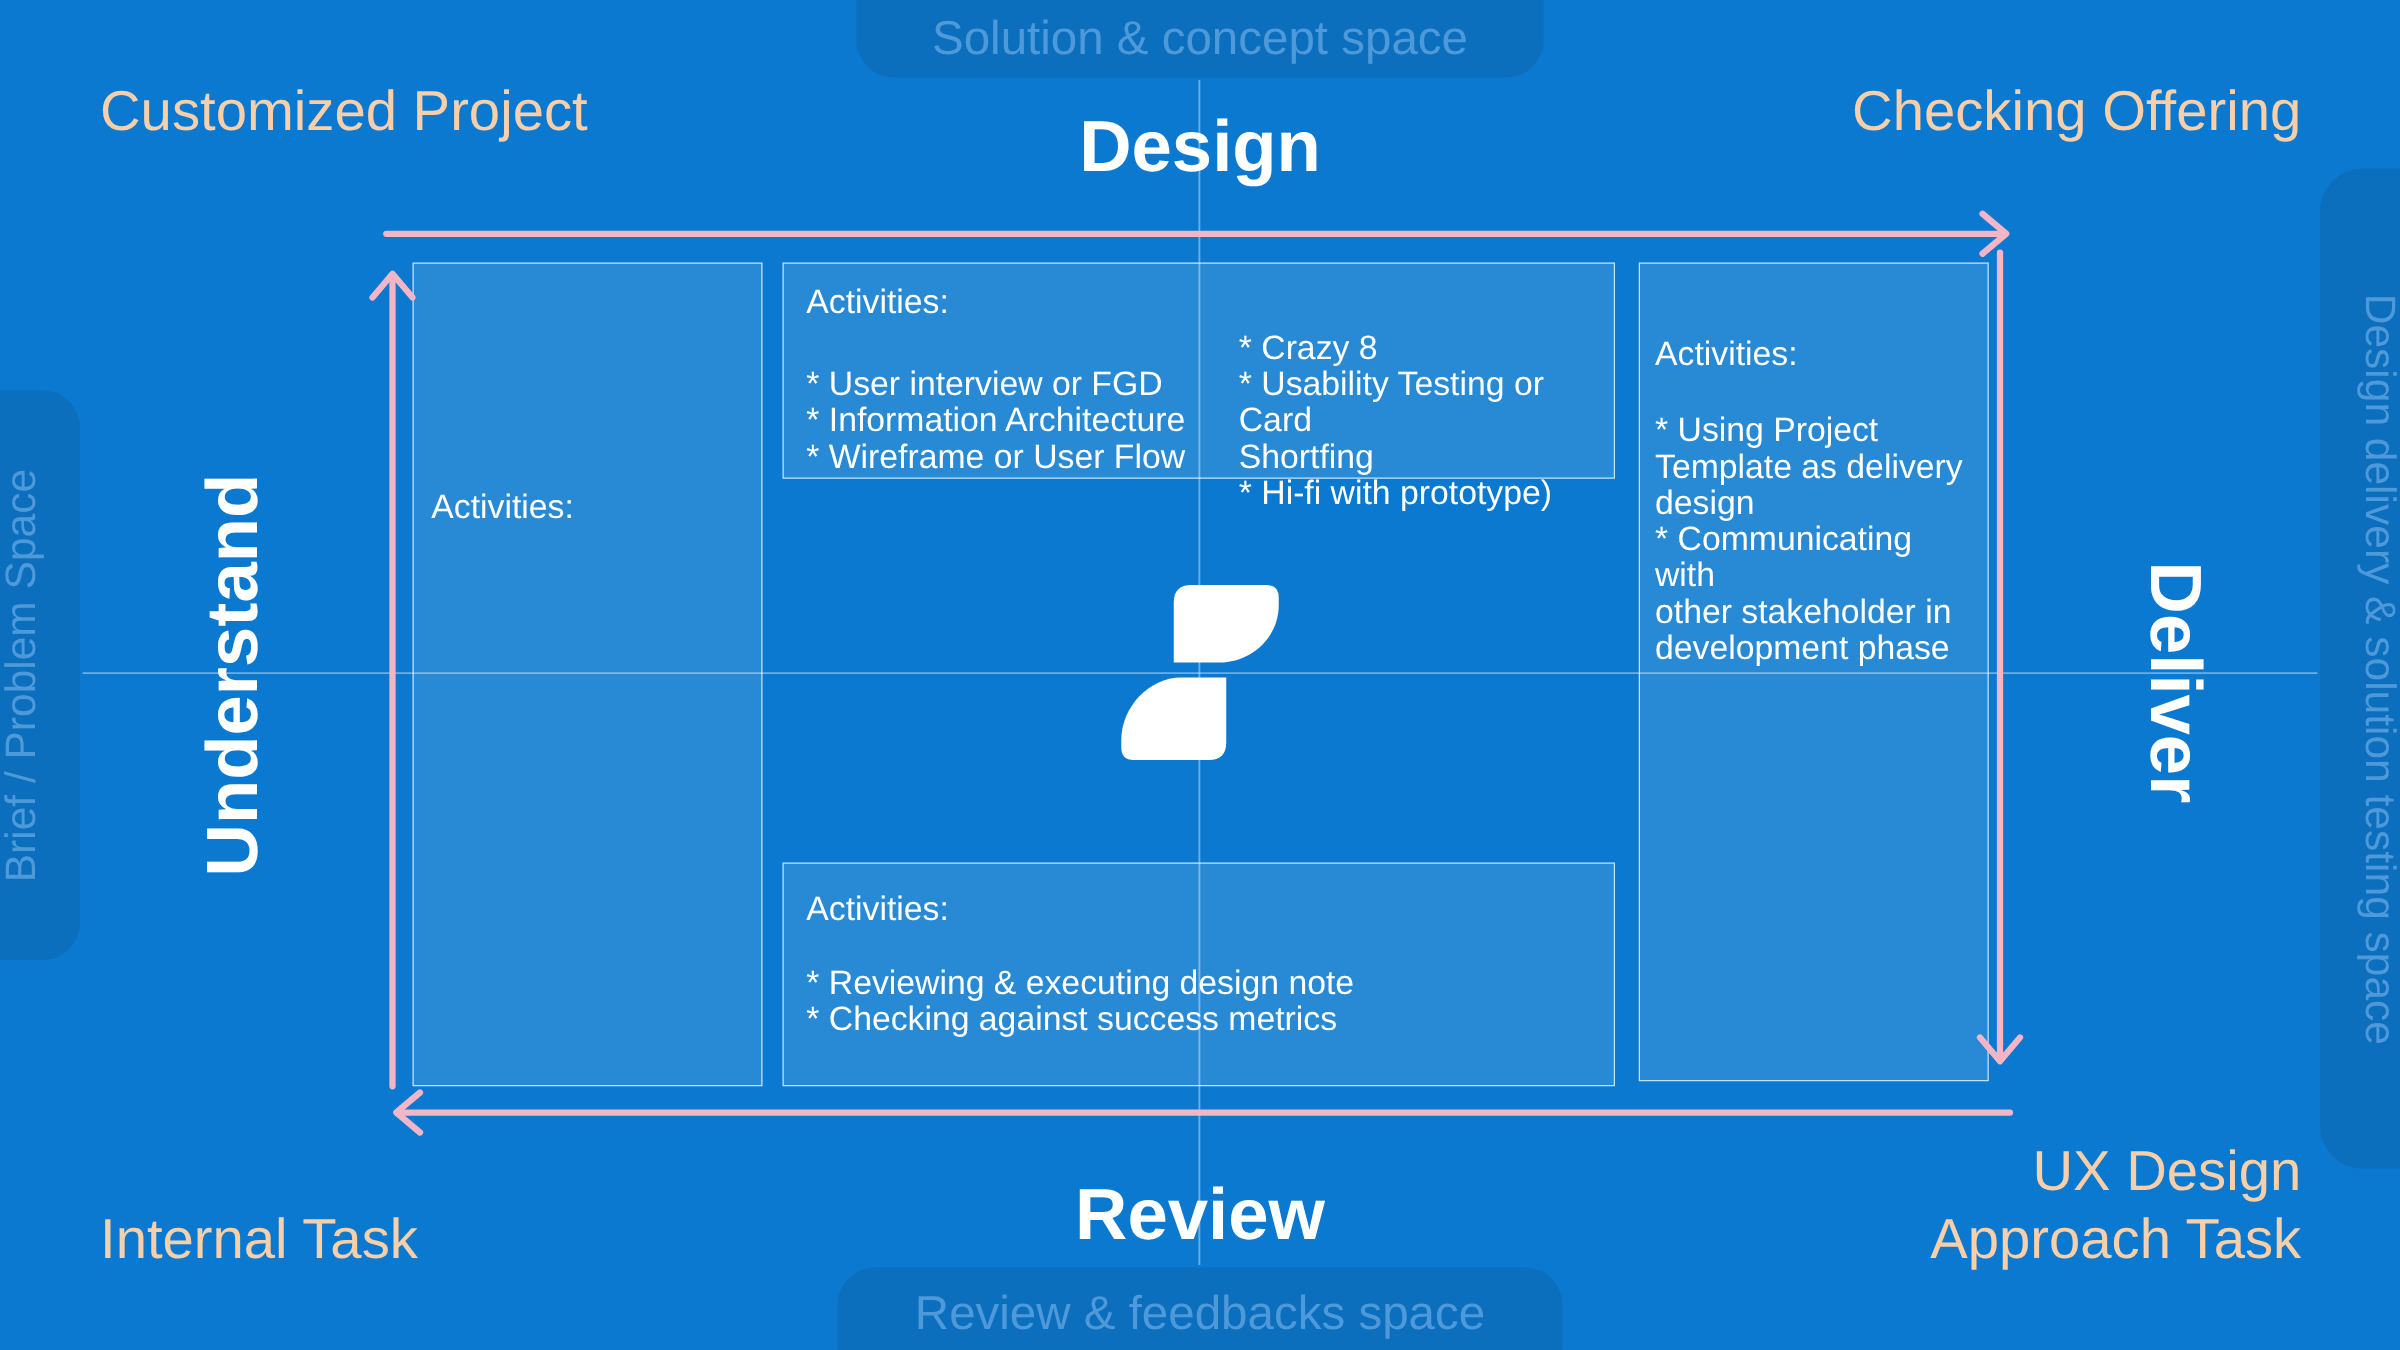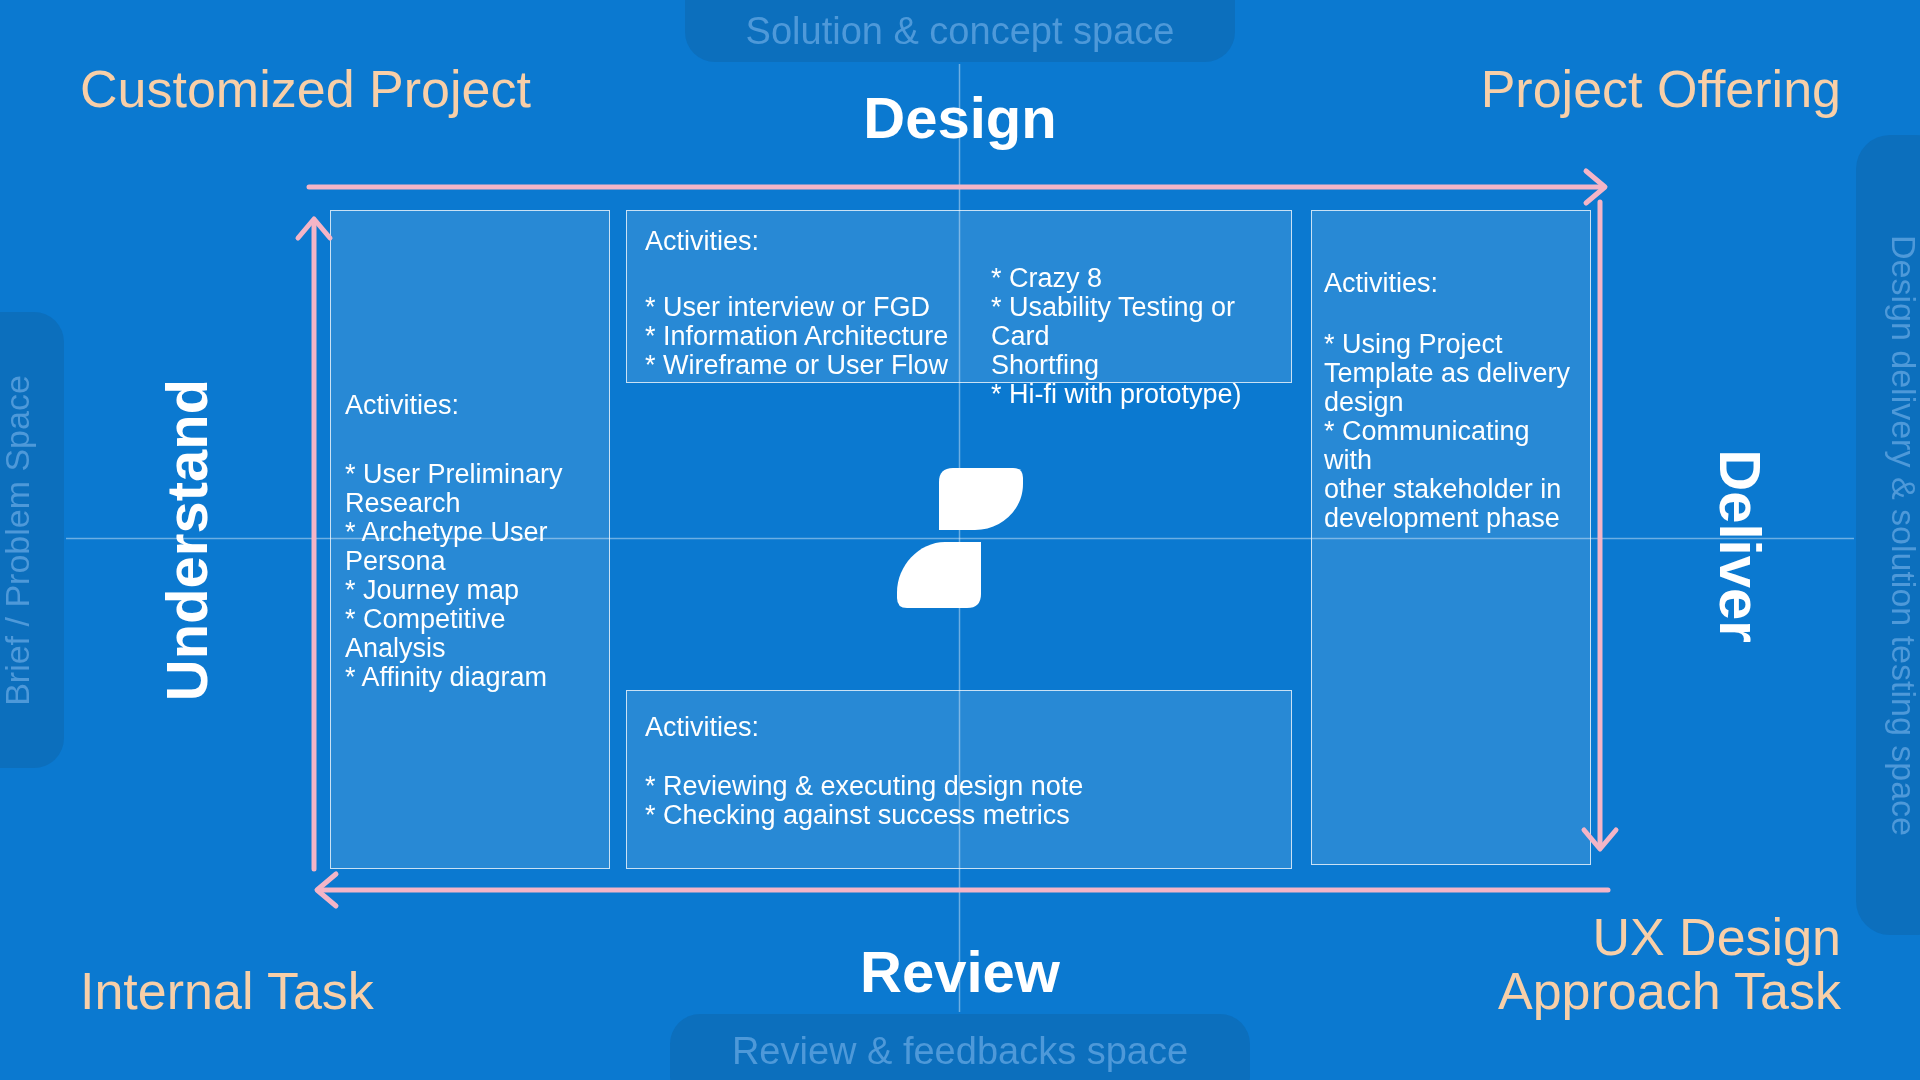--- a/index.html
+++ b/index.html
@@ -26,21 +26,21 @@
     position:absolute;
     background:#0c6fbd;
     color:#4e99d9;
     display:flex;align-items:center;justify-content:center;
     font-size:38px;
   }
   
   .corner{
     position:absolute;
     color:#f8cfa8;
-    font-size:52px;line-height:54px;
+    font-size:45px;line-height:54px;
     white-space:pre-line;
   }
   
   .axis{
     position:absolute;color:#ffffff;font-weight:700;font-size:58px;white-space:nowrap;
   }
   .rot-ccw{transform:translate(-50%,-50%) rotate(-90deg);}
   .rot-cw{transform:translate(-50%,-50%) rotate(90deg);}
   svg{position:absolute;left:0;top:0;}
   .noptr{pointer-events:none;}
@@ -50,29 +50,20 @@
 
 <div id="canvas">
 
   <svg width="1920" height="1080" viewBox="0 0 1920 1080" class="noptr">
     <line x1="959.5" y1="64" x2="959.5" y2="1012" stroke="rgba(255,255,255,0.4)" stroke-width="1.5"></line>
     <line x1="66" y1="538.5" x2="1854" y2="538.5" stroke="rgba(255,255,255,0.4)" stroke-width="1.5"></line>
   </svg>
 
   <div class="qbox" style="left:330px;top:210px;width:280px;height:659px;padding:180px 14px 14px 14px;">
     <div class="box-title" style="margin-bottom:40px;">Activities:</div>
-    <div class="items">
-      <div>* User Preliminary
-Research</div>
-      <div>* Archetype User
-Persona</div>
-      <div>* Journey map</div>
-      <div>* Competitive Analysis</div>
-      <div>* Affinity diagram</div>
-    </div>
   </div>
 
   <div class="qbox" style="left:626px;top:210px;width:666px;height:173px;padding:16px 14px 8px 18px;">
     <div class="box-title" style="margin-bottom:8px;">Activities:</div>
     <div style="display:flex;align-items:center;">
       <div class="items" style="width:328px;flex:none;">
         <div>* User interview or FGD</div>
         <div>* Information Architecture</div>
         <div>* Wireframe or User Flow</div>
       </div>
@@ -138,18 +129,18 @@
   <div class="pill" style="left:1856px;top:135px;width:94px;height:800px;border-radius:34px;font-size:34px;">
     <span style="white-space:nowrap;transform:rotate(90deg);">Design delivery &amp; solution testing space</span>
   </div>
 
   <div class="axis" style="left:960px;top:0;transform:translateX(-50%);top:84px;">Design</div>
   <div class="axis" style="left:960px;top:938px;transform:translateX(-50%);">Review</div>
   <div class="axis rot-ccw" style="left:186px;top:540px;">Understand</div>
   <div class="axis rot-cw" style="left:1740px;top:546px;">Deliver</div>
 
   <div class="corner" style="left:80px;top:62px;">Customized Project</div>
-  <div class="corner" style="right:79px;top:62px;text-align:right;">Project Offering</div>
+  <div class="corner" style="right:79px;top:62px;text-align:right;">Checking Offering</div>
   <div class="corner" style="left:80px;top:964px;">Internal Task</div>
   <div class="corner" style="right:79px;top:910px;text-align:right;">UX Design
 Approach Task</div>
 
 </div>
 
 </body></html>

